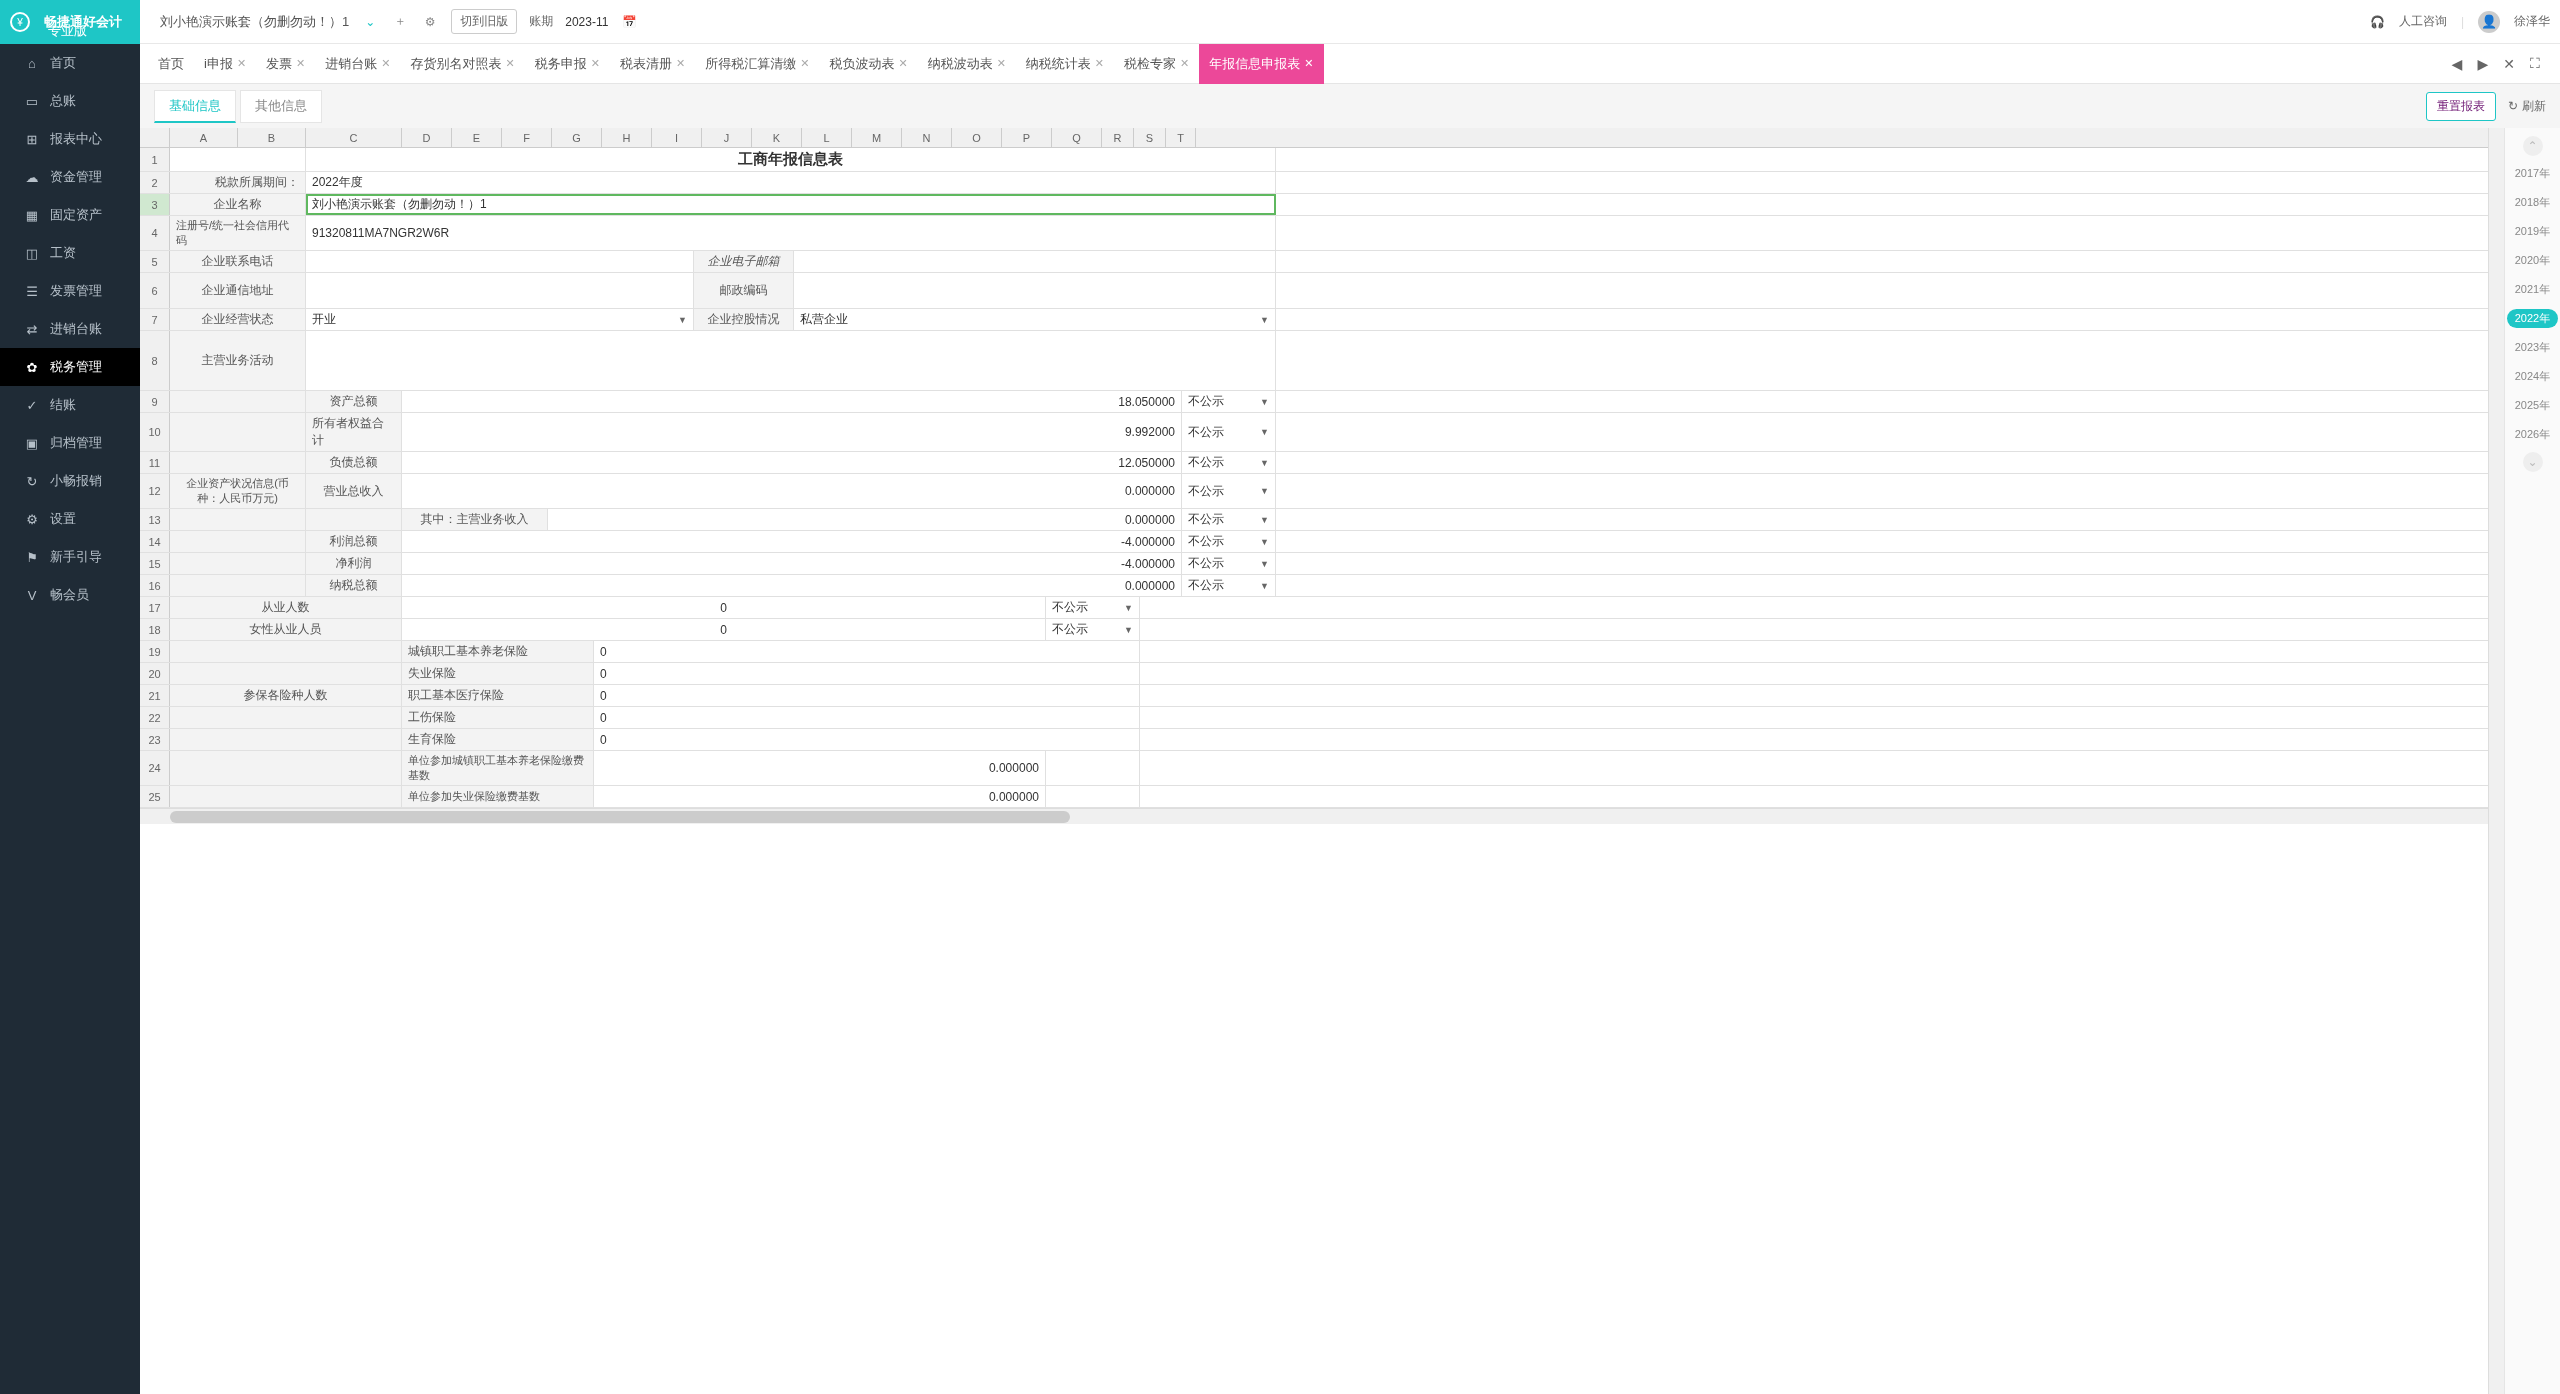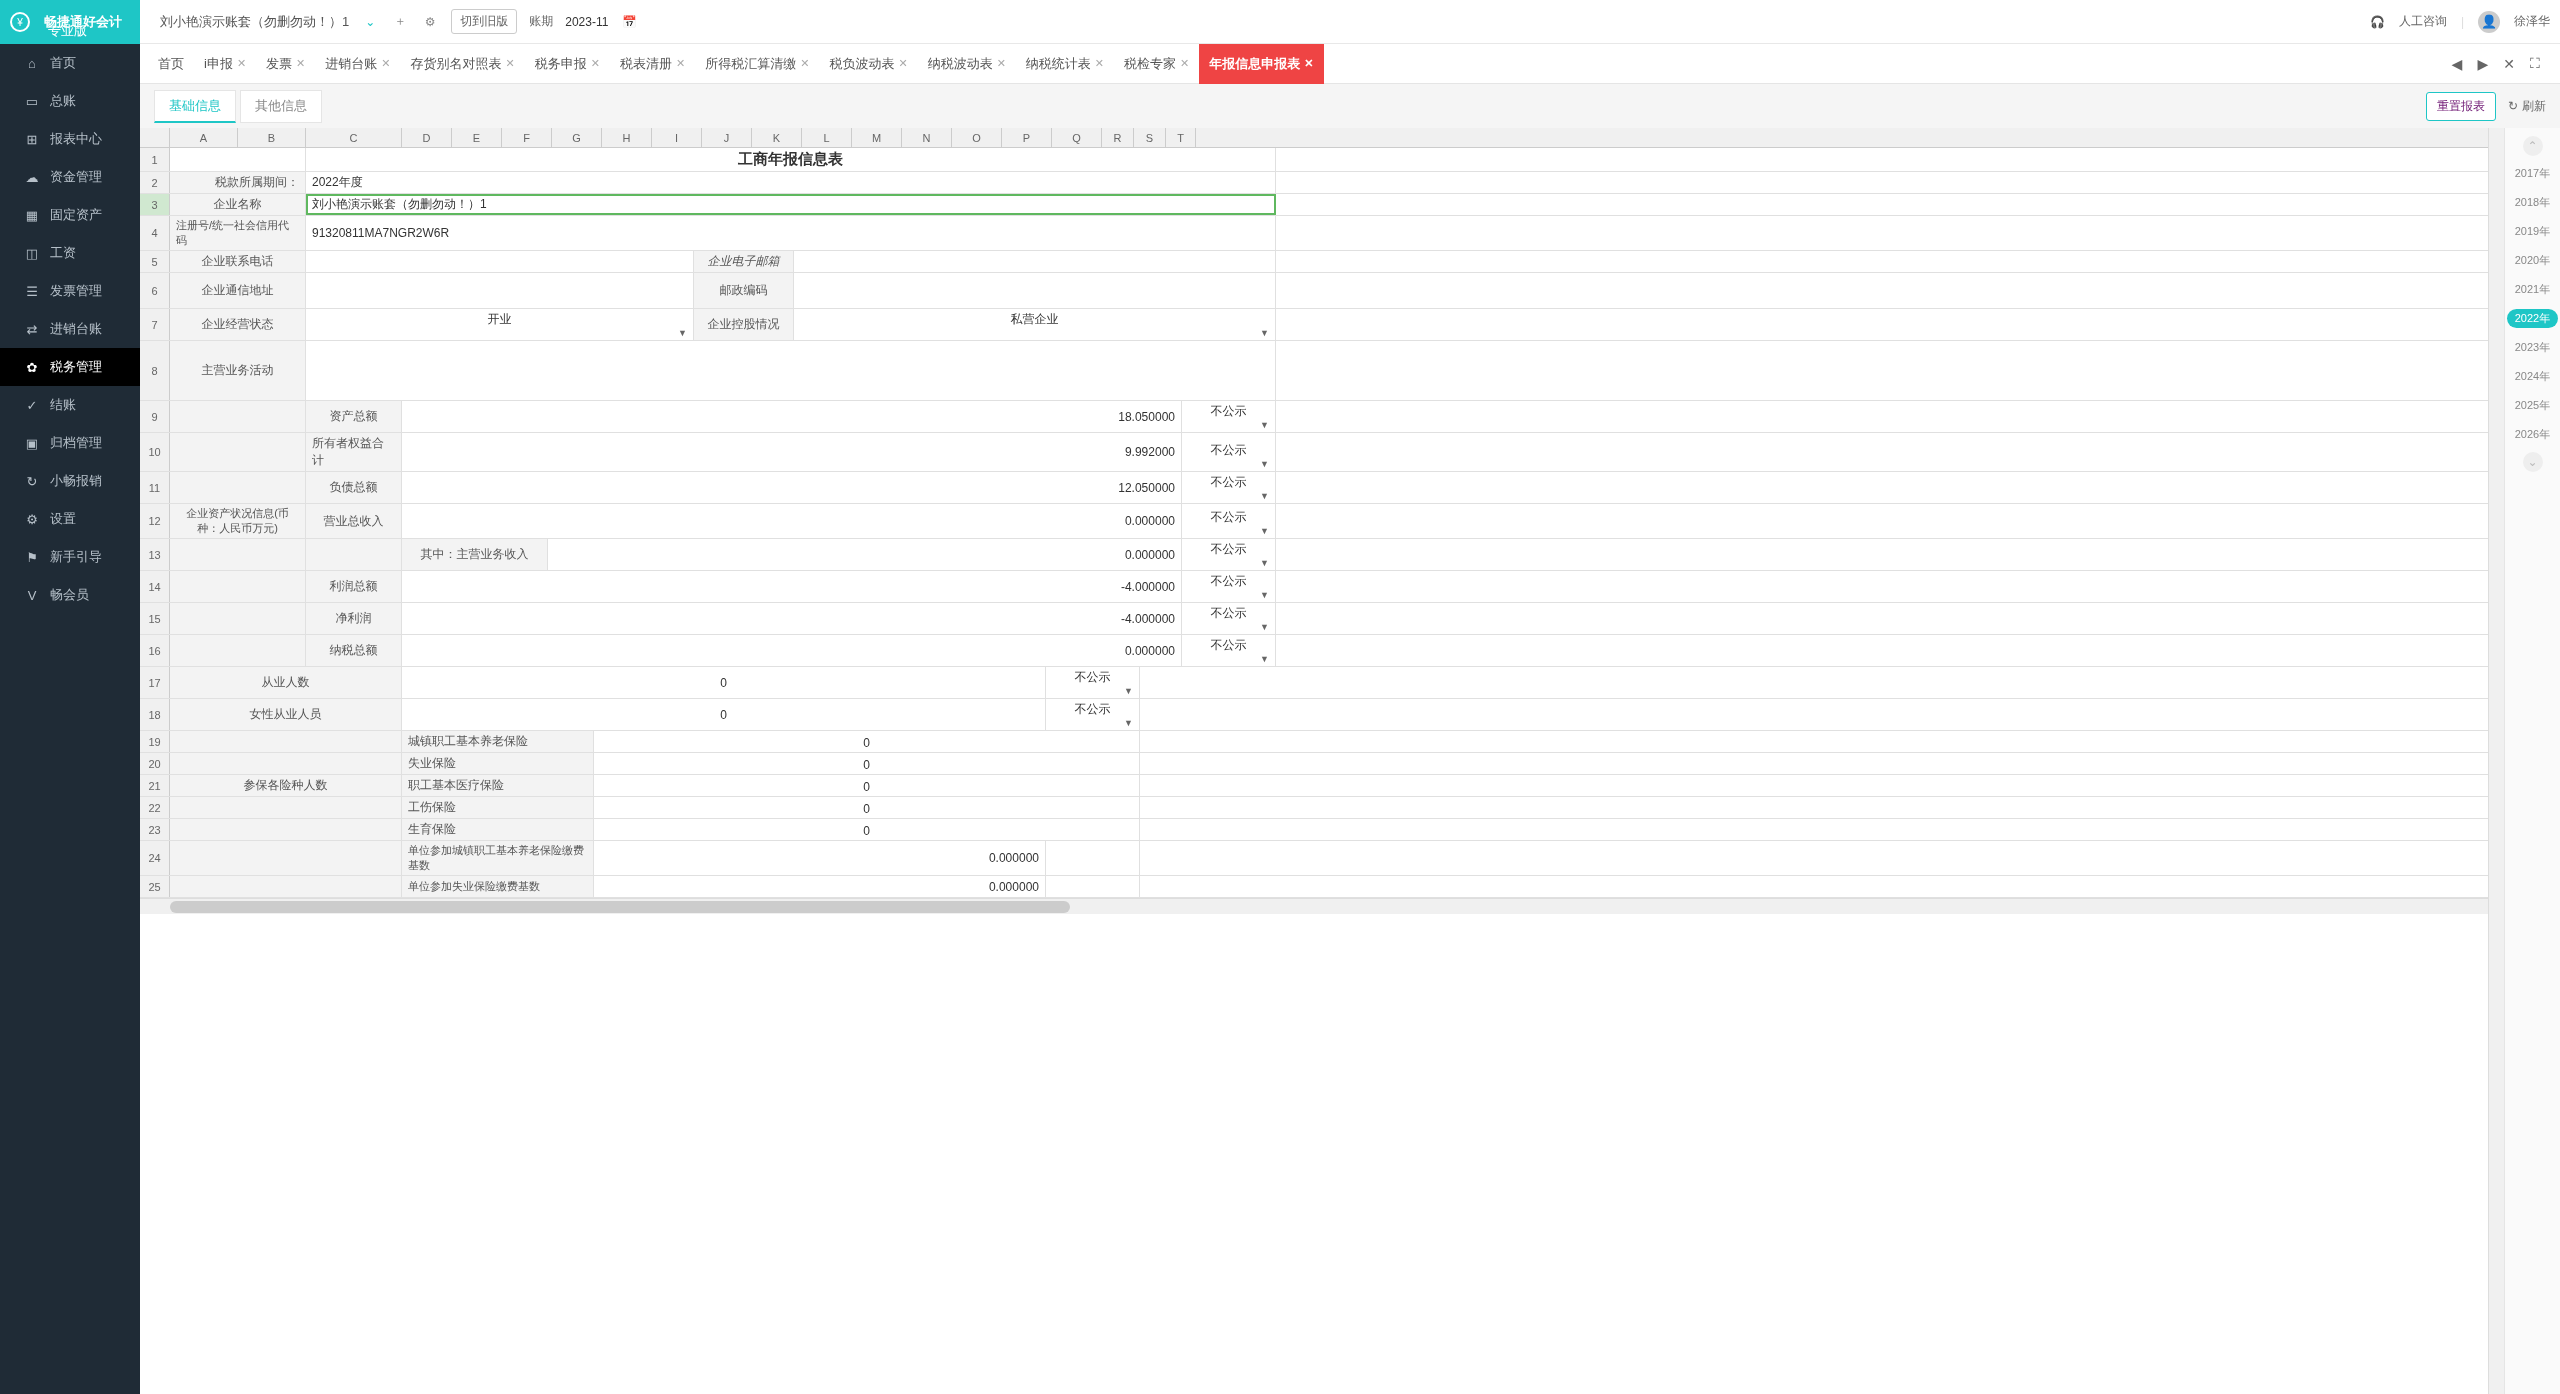--- a/index.html
+++ b/index.html
@@ -25,21 +25,21 @@
 .sidebar-item { height: 38px; display: flex; align-items: center; padding-left: 24px; gap: 10px; cursor: pointer; font-size: 13px; }
 .sidebar-item.active { background: #000; color: #fff; }
 .sb-icon { width: 16px; display: inline-block; text-align: center; }
 
 
 .main { position: absolute; left: 140px; top: 44px; right: 0; bottom: 0; display: flex; flex-direction: column; background: #f5f5f5; }
 
 
 .tabs-row { height: 40px; background: #fff; display: flex; align-items: center; border-bottom: 1px solid #e5e5e5; padding: 0 8px; gap: 2px; }
 .tab { padding: 0 10px; height: 40px; display: flex; align-items: center; font-size: 13px; color: #555; gap: 4px; cursor: pointer; white-space: nowrap; }
-.tab.active { background: #ef4444; color: #fff; font-weight: bold; }
+.tab.active { background: #ec4899; color: #fff; }
 .tab-close { font-size: 11px; color: #aaa; }
 .tab.active .tab-close { color: #fff; }
 .tabs-ctrl { margin-left: auto; display: flex; align-items: center; gap: 8px; padding-right: 8px; }
 .tabs-ctrl span { cursor: pointer; color: #666; display: inline-flex; width: 18px; justify-content: center; font-size: 14px;}
 
 
 .toolbar-row { height: 44px; display: flex; align-items: center; padding: 0 14px; background: #f5f5f5; }
 .sub-tabs { display: flex; gap: 4px; }
 .sub-tab { padding: 6px 14px; background: #fff; color: #888; cursor: pointer; font-size: 13px; border: 1px solid #e5e5e5; }
 .sub-tab.active { color: #1ec6c6; border-bottom: 2px solid #1ec6c6; }
@@ -53,21 +53,21 @@
 .col-headers { display: flex; height: 20px; background: #f0f0f0; border-bottom: 1px solid #ccc; position: sticky; top: 0; z-index: 5; }
 .ch { border-right: 1px solid #ccc; text-align: center; font-size: 11px; color: #666; line-height: 20px;}
 .ch-corner { width: 30px; background: #f0f0f0; border-right: 1px solid #ccc; }
 .row { display: flex; border-bottom: 1px solid #e0e0e0; min-height: 22px; align-items: stretch; }
 .rh { width: 30px; background: #f0f0f0; border-right: 1px solid #ccc; text-align: center; font-size: 11px; color: #666; display: flex; align-items: center; justify-content: center; }
 .rh.active { background: #d0e8d0; }
 .cell { border-right: 1px solid #e0e0e0; padding: 2px 6px; font-size: 12px; display: flex; align-items: center; background: #fff;}
 .cell.label { background: #f3f3f3; justify-content: center; color: #555; }
 .cell.title { justify-content: center; font-size: 15px; font-weight: bold; }
 .cell.right { justify-content: flex-end; }
-.cell.center { justify-content: flex-end; flex-direction: column; }
+.cell.center { justify-content: space-between; }
 .cell.selected { outline: 2px solid #5fb85f; outline-offset: -2px; }
 .dropdown-mark { margin-left: auto; color: #666; font-size: 9px; }
 
 
 .year-panel { width: 56px; background: #fafafa; border-left: 1px solid #e5e5e5; display: flex; flex-direction: column; align-items: center; padding-top: 8px; gap: 8px; }
 .year-arrow { color: #bbb; cursor: pointer; width: 20px; height: 20px; border-radius: 50%; background: #eee; display: flex; align-items: center; justify-content: center;}
 .year-btn { font-size: 11px; color: #888; cursor: pointer; padding: 2px 4px; }
 .year-btn.active { background: #1ec6c6; color: #fff; border-radius: 10px; padding: 2px 8px; }
 
 .vscroll-gutter { width: 16px; background: #f0f0f0; border-left: 1px solid #ddd; }

